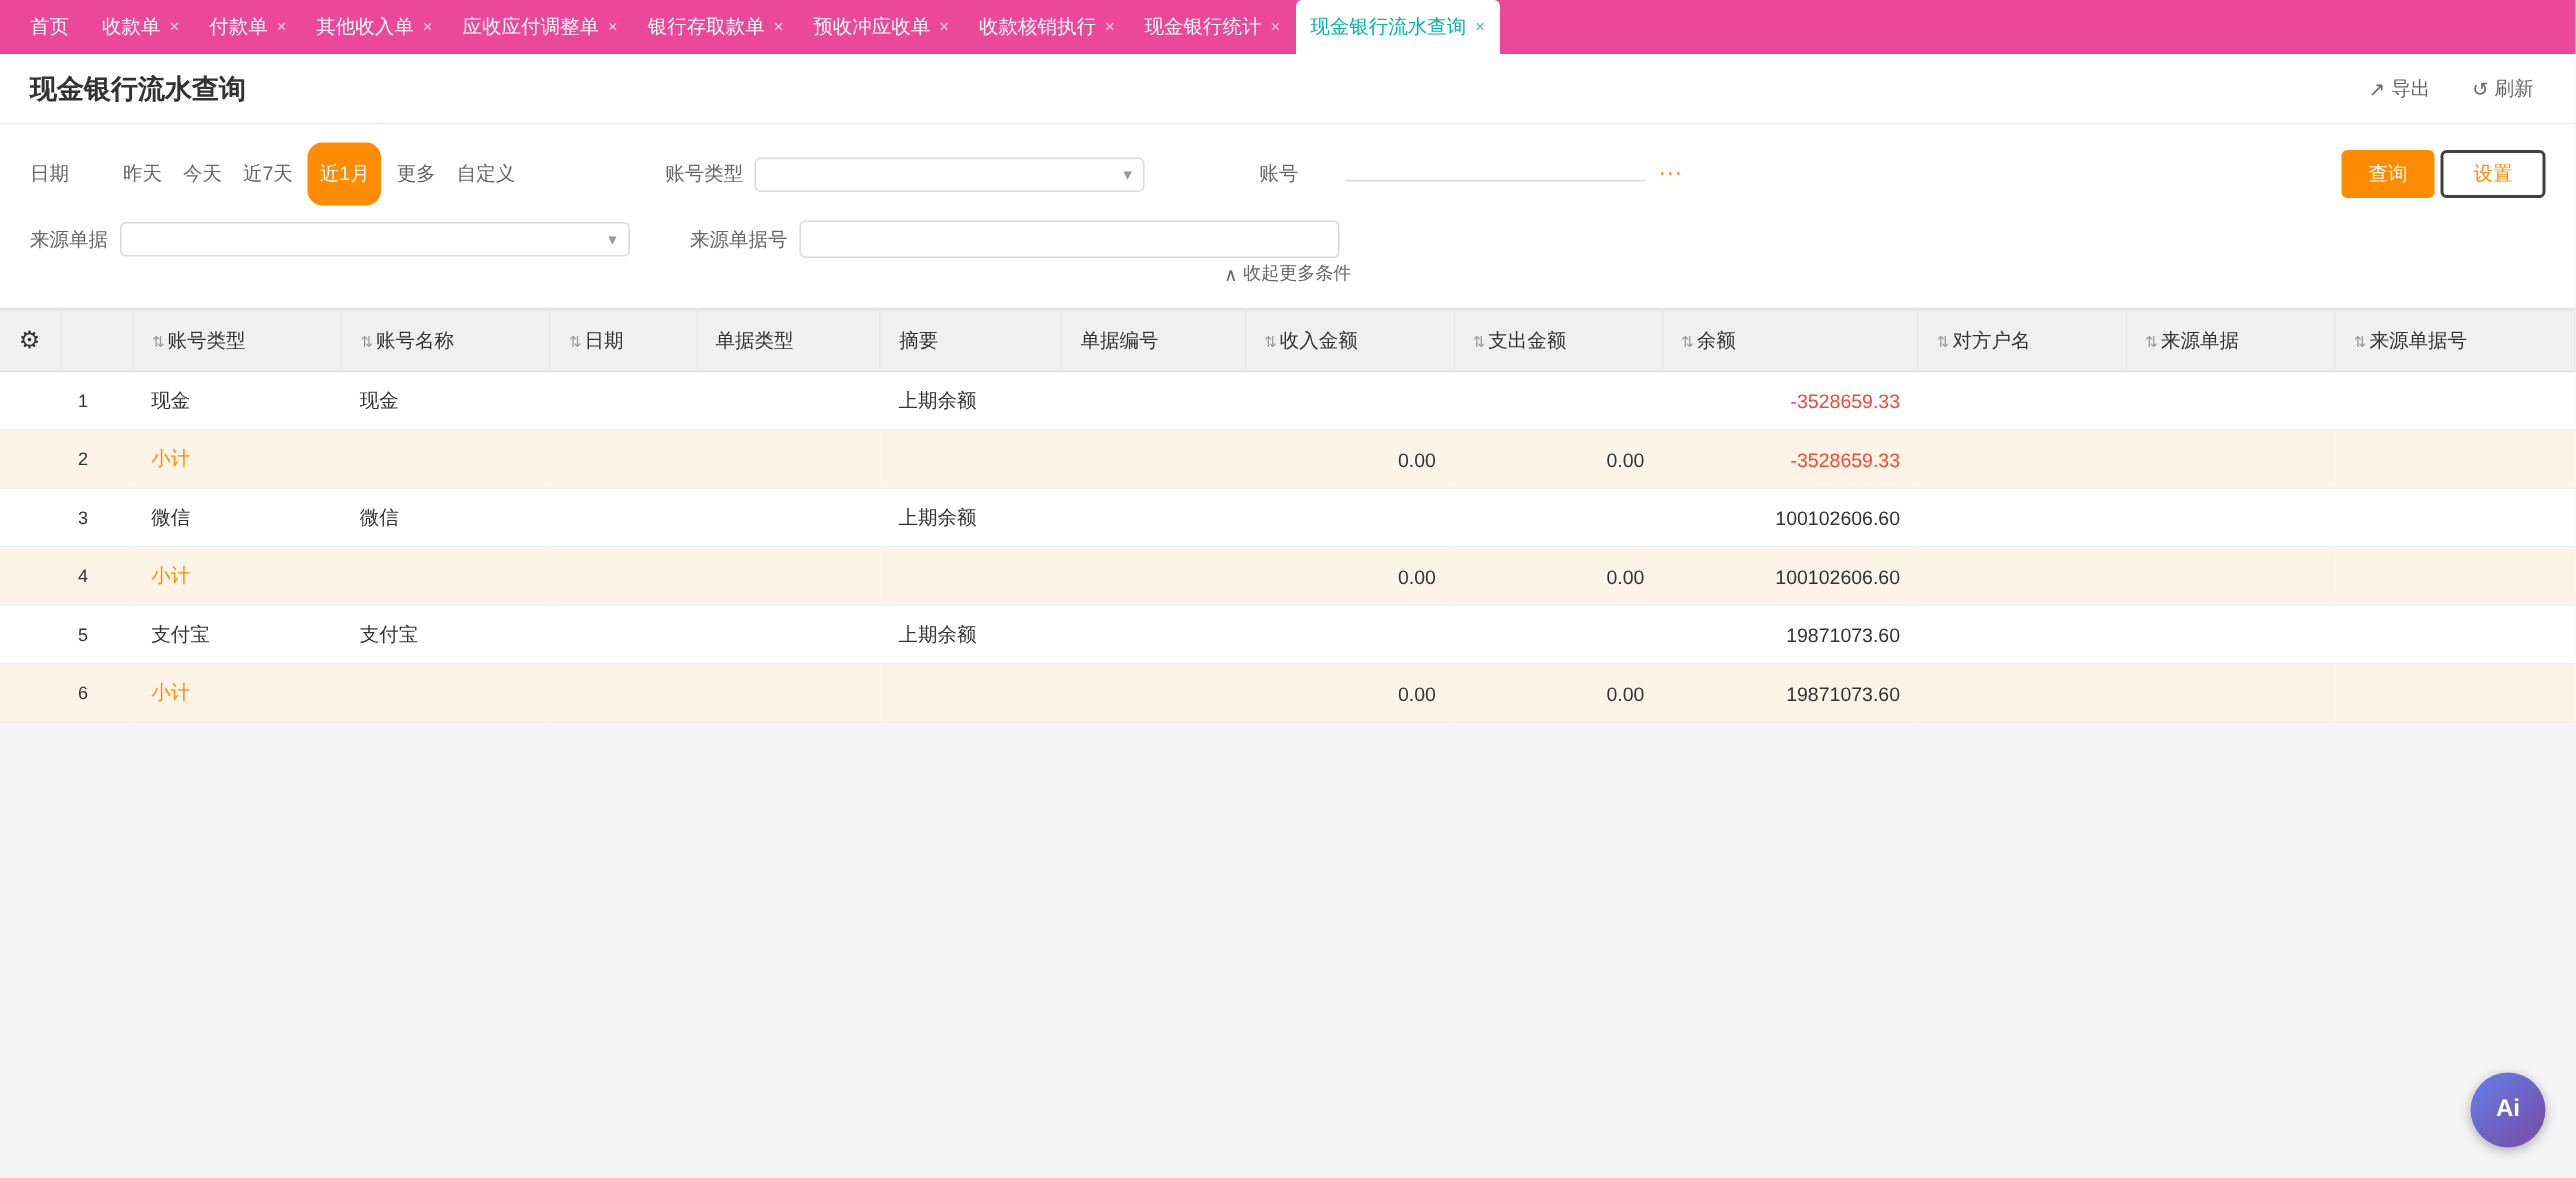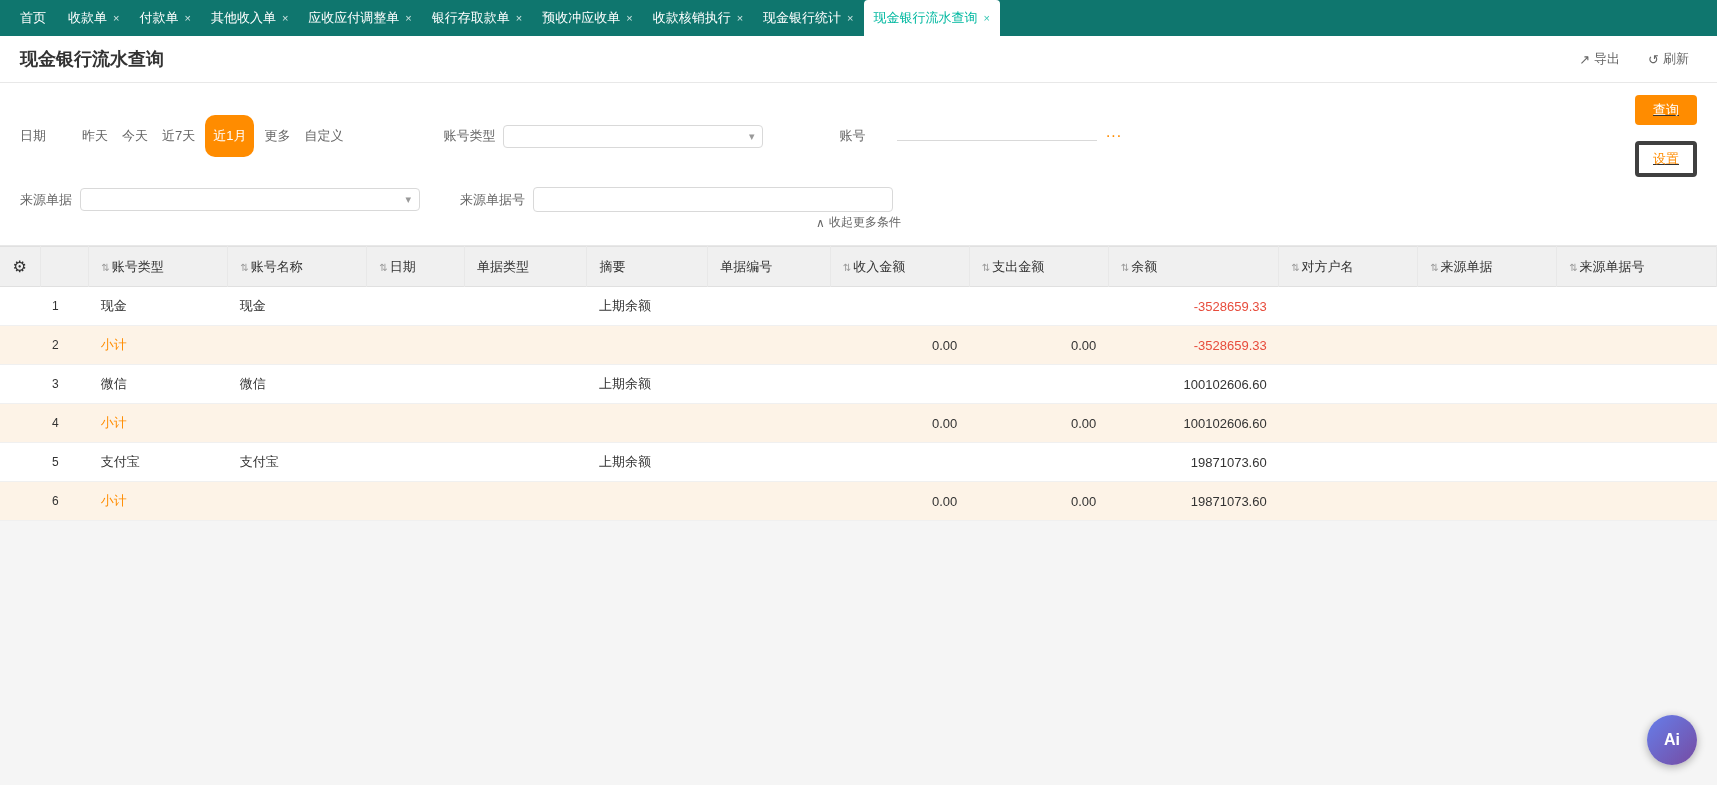--- a/index.html
+++ b/index.html
@@ -1,20 +1,20 @@
 <!DOCTYPE html>
 <html><head>
   <meta charset="utf-8">
   <style>
     * { box-sizing: border-box; margin: 0; padding: 0; }
     body { font-family: "Microsoft YaHei", "PingFang SC", Arial, sans-serif; font-size: 13px; background: #f5f5f5; color: #333; }
 
     
     .top-nav {
-      background: #0f766e;
+      background: #ec4899;
       display: flex;
       align-items: center;
       height: 36px;
       padding: 0 8px;
       overflow: hidden;
     }
     .nav-item {
       display: flex;
       align-items: center;
       padding: 0 10px;
@@ -157,31 +157,29 @@
       color: #fff;
       border: none;
       border-radius: 4px;
       padding: 6px 18px;
       font-size: 13px;
       cursor: pointer;
     }
     .btn-settings {
       background: #fff;
       color: #ff8c00;
-      border: 4px solid #404040;
+      border: 2px solid #404040;
       border-radius: 4px;
-      padding: 5px 8px;
+      padding: 5px 20px;
       font-size: 13px;
       cursor: pointer;
     }
     .btn-group {
       display: flex;
-      flex-direction: column;
-      gap: 16px;
-      text-decoration: underline;
+      gap: 4px;
     }
     .collapse-bar {
       display: flex;
       align-items: center;
       justify-content: center;
       color: #666;
       font-size: 12px;
       cursor: pointer;
       padding: 2px 0;
       gap: 4px;

